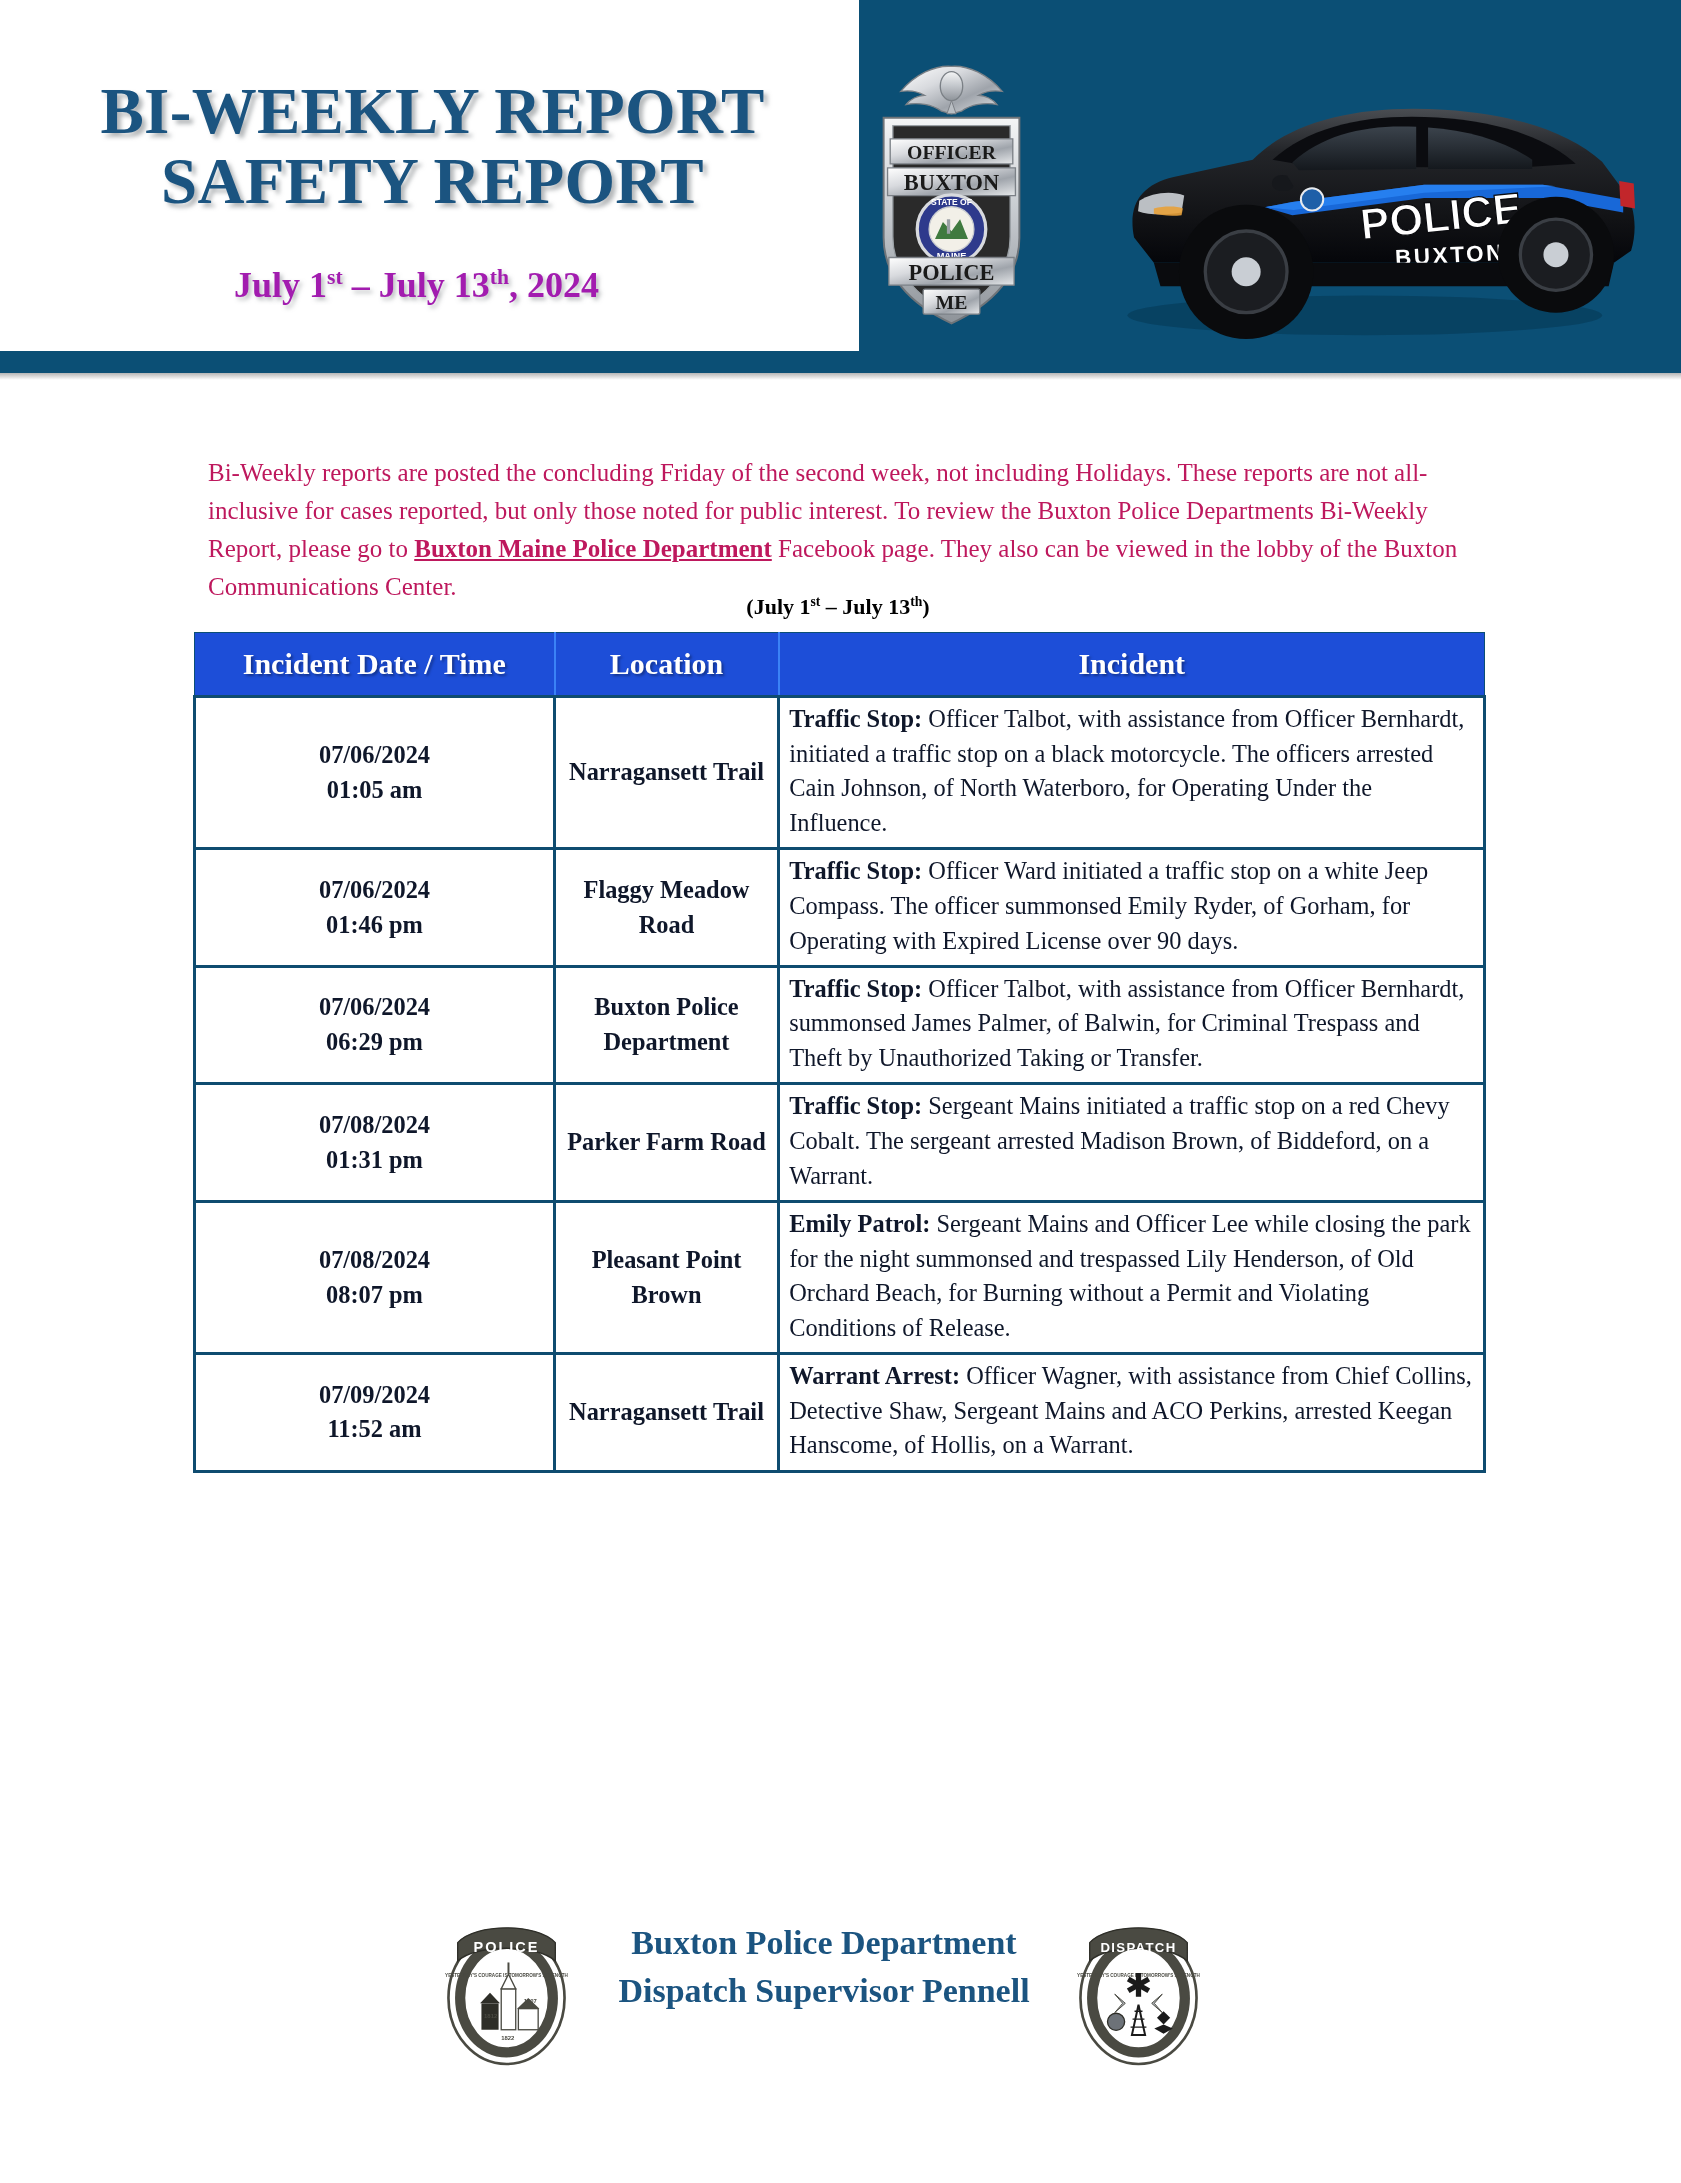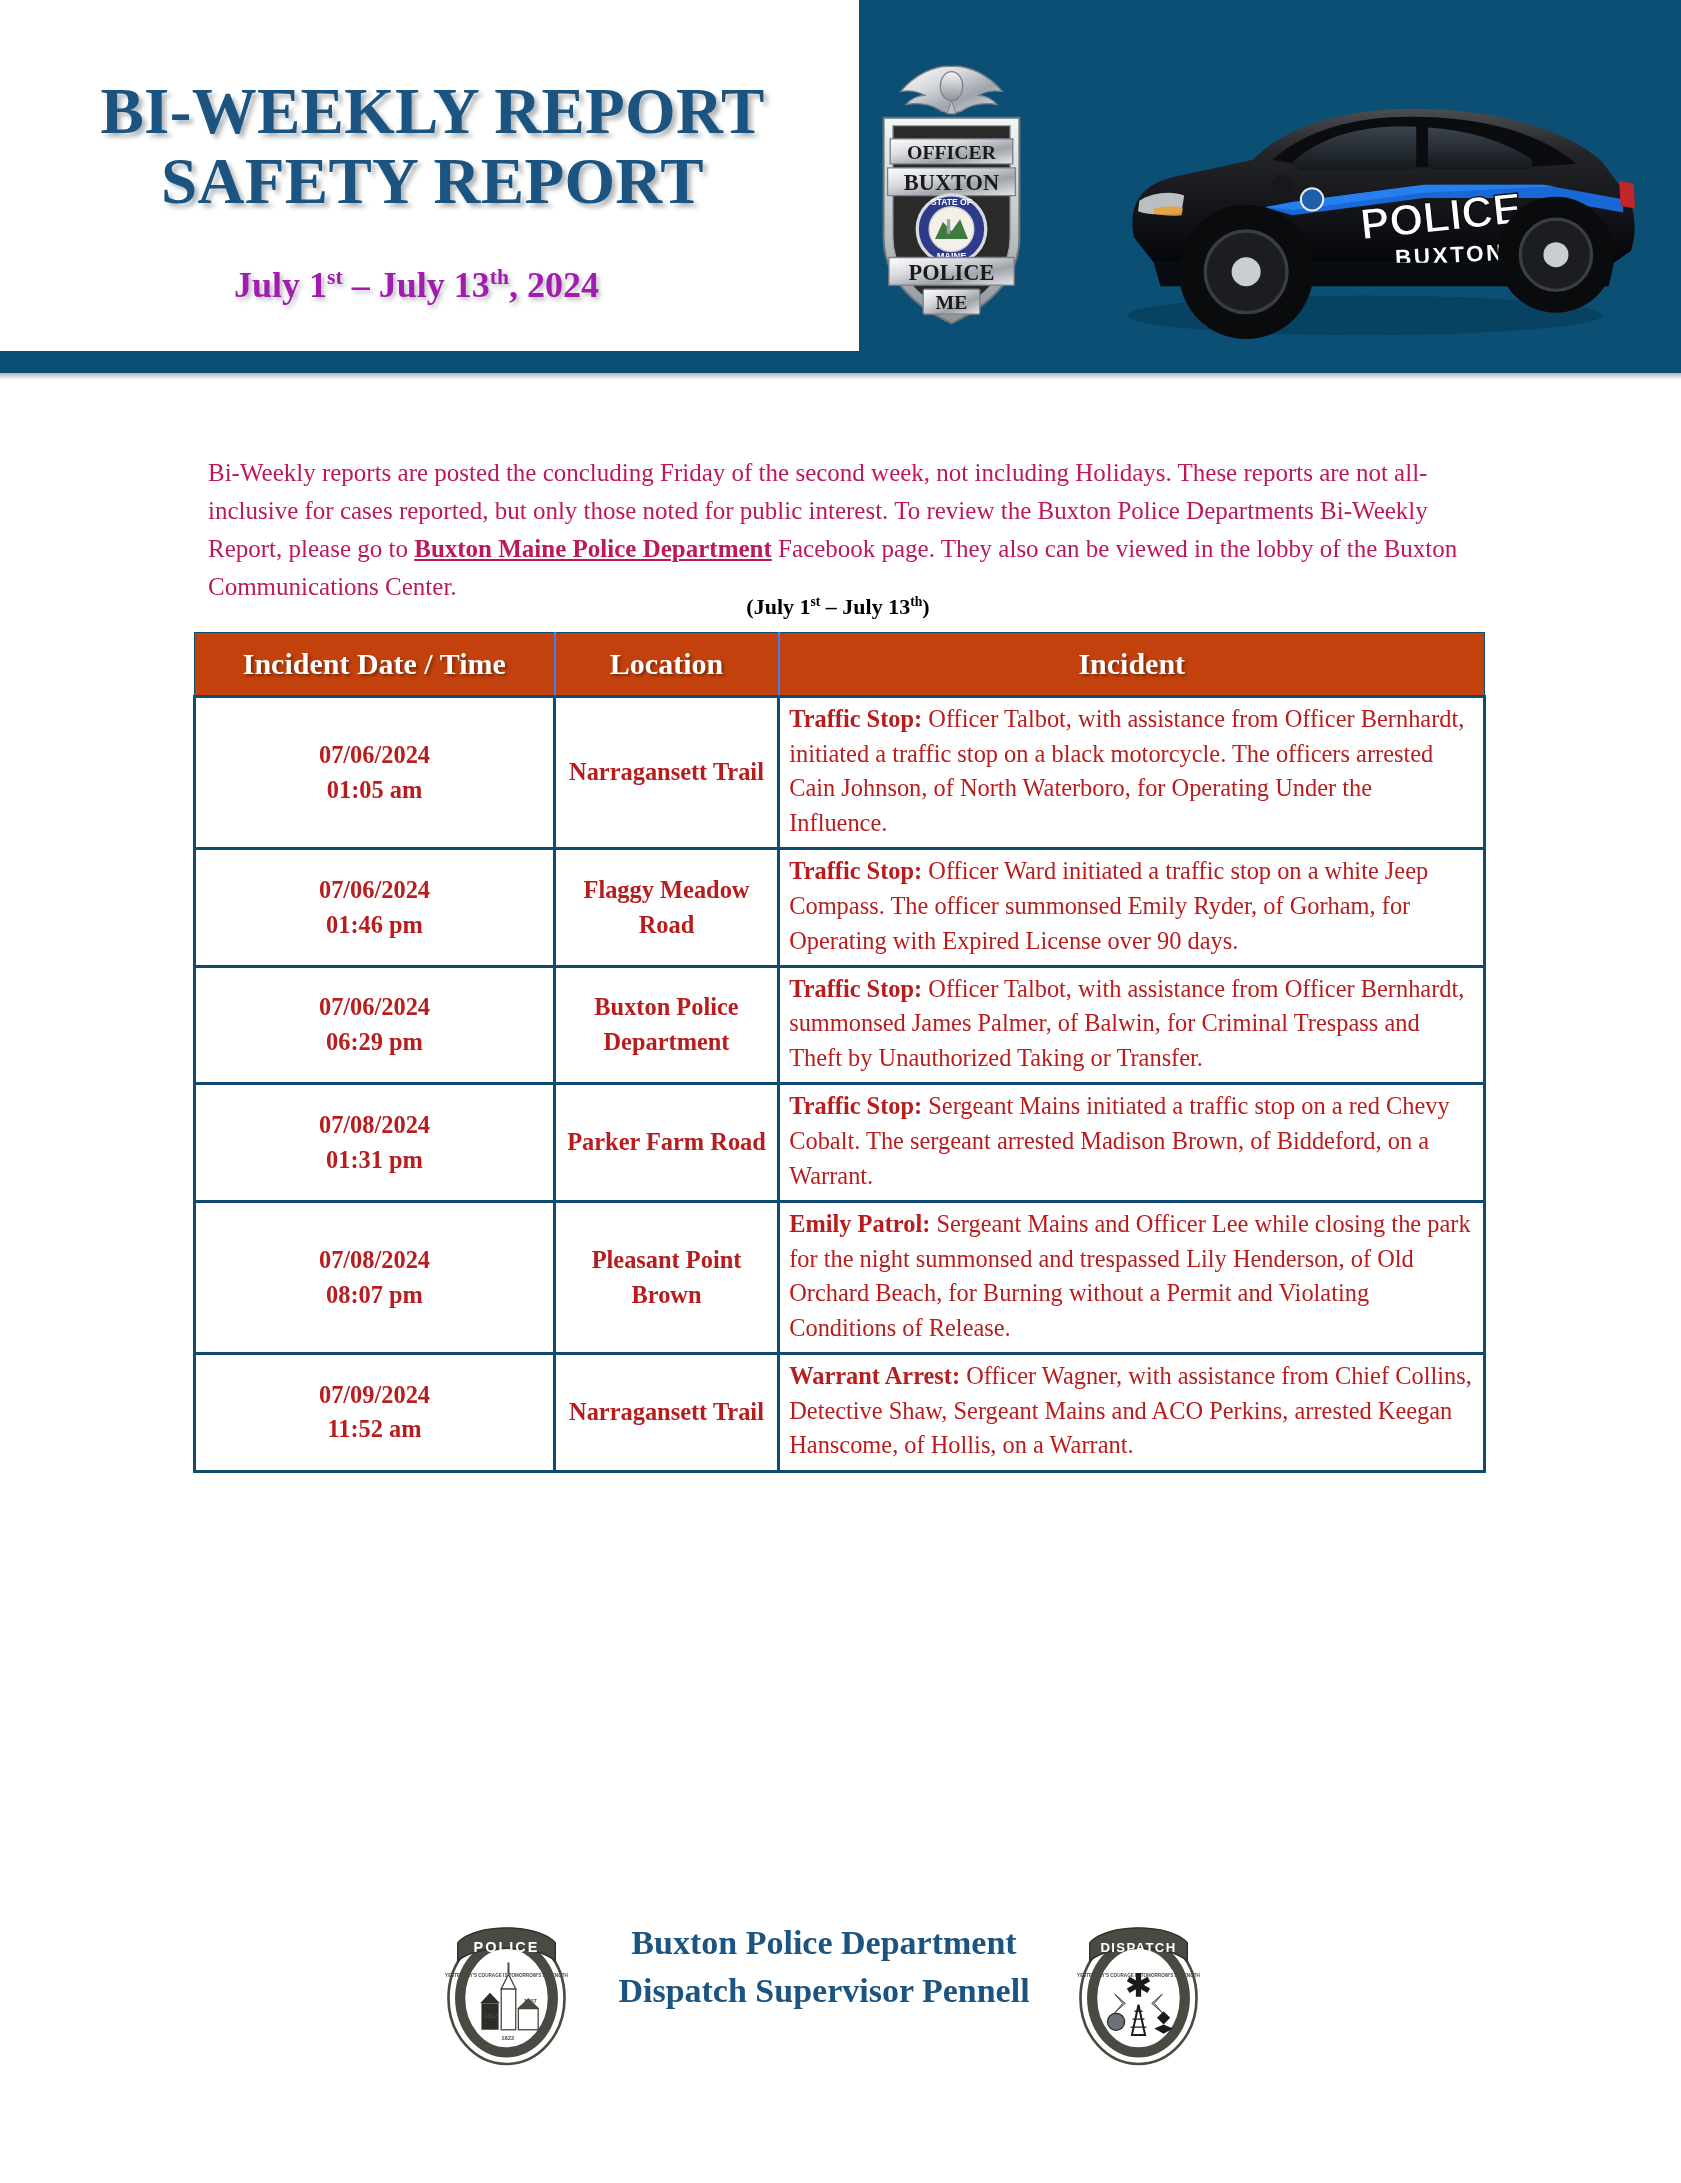--- a/index.html
+++ b/index.html
@@ -125,42 +125,42 @@
     top: 632px;
     width: 1290px;
     border-collapse: collapse;
     table-layout: fixed;
   }
   #incident-table col.col-datetime { width: 360px; }
   #incident-table col.col-location { width: 224px; }
   #incident-table col.col-incident { width: 706px; }
 
   #incident-table thead th {
-    background: #c2410c;
+    background: #1d4ed8;
     color: #ffffff;
     font-size: 30px;
     font-weight: bold;
     height: 54px;
     padding: 4px 1px;
     border: 1.3px solid #0B4F75;
     text-align: center;
     vertical-align: middle;
     text-shadow: 2px 2px 2.6px rgba(0,0,0,0.35);
     margin-top: 16px;
   }
   #incident-table thead th.th-divider-left {
     border-left: 2px solid #3b82f6;
   }
 
   #incident-table tbody td {
     border: 3.3px solid #0F4C70;
     padding: 6.6px 9.2px;
     font-size: 24.4px;
     line-height: 1.42;
-    color: #b91c1c;
+    color: #0f172a;
     vertical-align: middle;
   }
   #incident-table td.cell-datetime {
     text-align: center;
     font-weight: bold;
   }
   #incident-table td.cell-location {
     text-align: center;
     font-weight: bold;
   }

